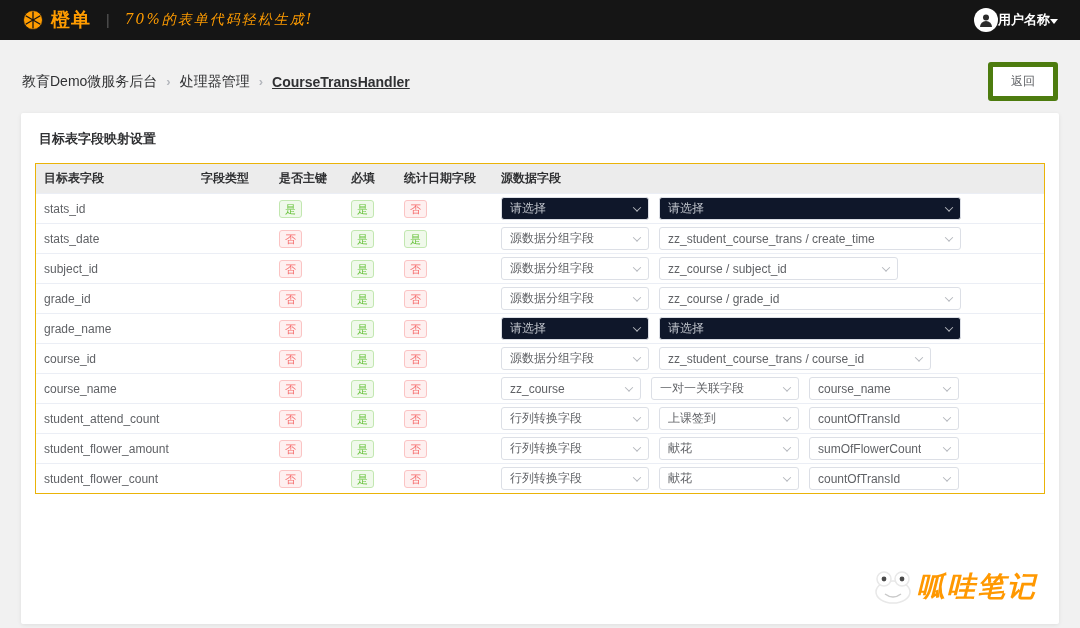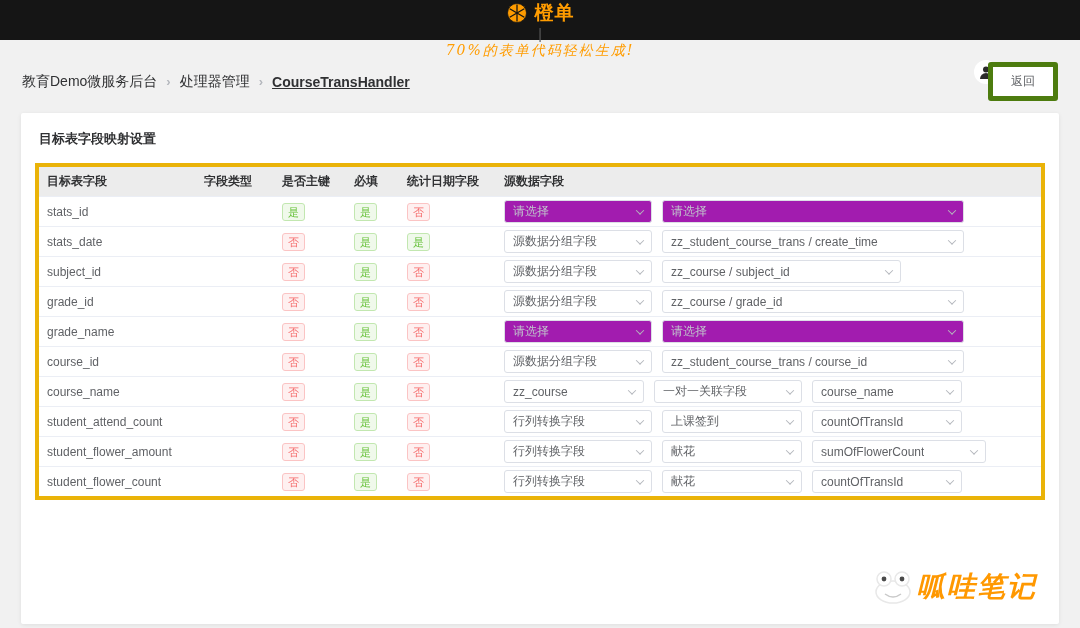--- a/index.html
+++ b/index.html
@@ -8,21 +8,20 @@
     background:#f1f1f1;
     font-family:"Liberation Sans", sans-serif;
     overflow:hidden;
   }
 
   
   .topbar {
     height:40px; background:#151515;
     display:flex; align-items:center;
     padding:0 22px;
-    flex-direction:column;
   }
   .brand { display:flex; align-items:center; gap:7px; cursor:pointer; }
   .brand-text { color:#ff9c00; font-size:19px; font-weight:bold; letter-spacing:1px; }
   .top-divider { color:#5a5a5a; margin:0 15px; font-size:14px; }
   .slogan {
     color:#ff9c00; font-size:14px; font-style:italic;
     font-family:"DejaVu Serif", serif; letter-spacing:2px;
   }
   .user { margin-left:auto; display:flex; align-items:center; color:#fff; font-size:13px; font-weight:bold; cursor:pointer; }
   .avatar { width:24px; height:24px; border-radius:50%; background:#fff; display:flex; align-items:center; justify-content:center; overflow:hidden; }
@@ -42,21 +41,21 @@
 
   
   .card {
     background:#fff; margin:0 21px; height:511px;
     border-radius:2px; box-shadow:0 1px 4px rgba(0,0,0,.08);
     padding:15px 12px; position:relative;
   }
   .card-title { font-size:13px; color:#303133; font-weight:bold; margin:2px 6px 15px 6px; }
 
   
-  .table { border:4px solid #eab308; margin:0 2px; }
+  .table { border:1px solid #eab308; margin:0 2px; }
   .thead, .tr {
     display:grid;
     grid-template-columns:157px 78px 72px 53px 97px 1fr;
     align-items:center;
   }
   .thead { background:#ececec; height:29px; font-size:12px; font-weight:bold; color:#303133; }
   .tr { height:30px; font-size:12px; color:#606266; background:#fff; border-top:1px solid #ebeef5; }
   .cell { padding-left:8px; white-space:nowrap; overflow:hidden; }
   .tag {
     display:inline-block; font-size:11px; line-height:16px;
@@ -65,21 +64,21 @@
   .tag-green { color:#67c23a; background:#f0f9eb; border-color:#c2e7b0; }
   .tag-red   { color:#f56c6c; background:#fef0f0; border-color:#fbc4c4; }
 
   .selects { display:flex; gap:10px; padding-left:8px; align-items:center; }
   .sel {
     height:23px; border:1px solid #dcdfe6; border-radius:3px; background:#fff;
     display:flex; align-items:center; justify-content:space-between;
     padding:0 8px; font-size:12px; color:#606266; cursor:pointer; overflow:hidden;
   }
   .sel-text { white-space:nowrap; overflow:hidden; text-overflow:ellipsis; }
-  .sel.disabled { background:#a21caf; cursor:not-allowed; }
+  .sel.disabled { background:#0f172a; cursor:not-allowed; }
   .sel.ph .sel-text { color:#c0c4cc; }
   .chev {
     width:6px; height:6px; flex:none; margin-left:8px;
     border-right:1px solid #b4b7bd; border-bottom:1px solid #b4b7bd;
     transform:rotate(45deg) translate(-1px,-1px);
   }
 
   
   .watermark {
     position:absolute; right:22px; bottom:18px;
@@ -236,21 +235,21 @@
           <div class="cell">course_id</div>
           <div class="cell"></div>
           <div class="cell"><span class="tag tag-red">否</span></div>
           <div class="cell"><span class="tag tag-green">是</span></div>
           <div class="cell"><span class="tag tag-red">否</span></div>
           <div class="selects">
             <div class="sel" style="width: 148px;">
               <span class="sel-text">源数据分组字段</span>
               <i class="chev"></i>
             </div>
-            <div class="sel" style="width: 302px;">
+            <div class="sel" style="width: 272px;">
               <span class="sel-text">zz_student_course_trans / course_id</span>
               <i class="chev"></i>
             </div>
           </div>
         </div>
         <div class="tr">
           <div class="cell">course_name</div>
           <div class="cell"></div>
           <div class="cell"><span class="tag tag-red">否</span></div>
           <div class="cell"><span class="tag tag-green">是</span></div>
@@ -299,21 +298,21 @@
           <div class="cell"><span class="tag tag-red">否</span></div>
           <div class="selects">
             <div class="sel" style="width: 148px;">
               <span class="sel-text">行列转换字段</span>
               <i class="chev"></i>
             </div>
             <div class="sel" style="width: 140px;">
               <span class="sel-text">献花</span>
               <i class="chev"></i>
             </div>
-            <div class="sel" style="width: 174px; text-align: right;">
+            <div class="sel" style="width: 150px; text-align: right;">
               <span class="sel-text">sumOfFlowerCount</span>
               <i class="chev"></i>
             </div>
           </div>
         </div>
         <div class="tr">
           <div class="cell">student_flower_count</div>
           <div class="cell"></div>
           <div class="cell"><span class="tag tag-red">否</span></div>
           <div class="cell"><span class="tag tag-green">是</span></div>

